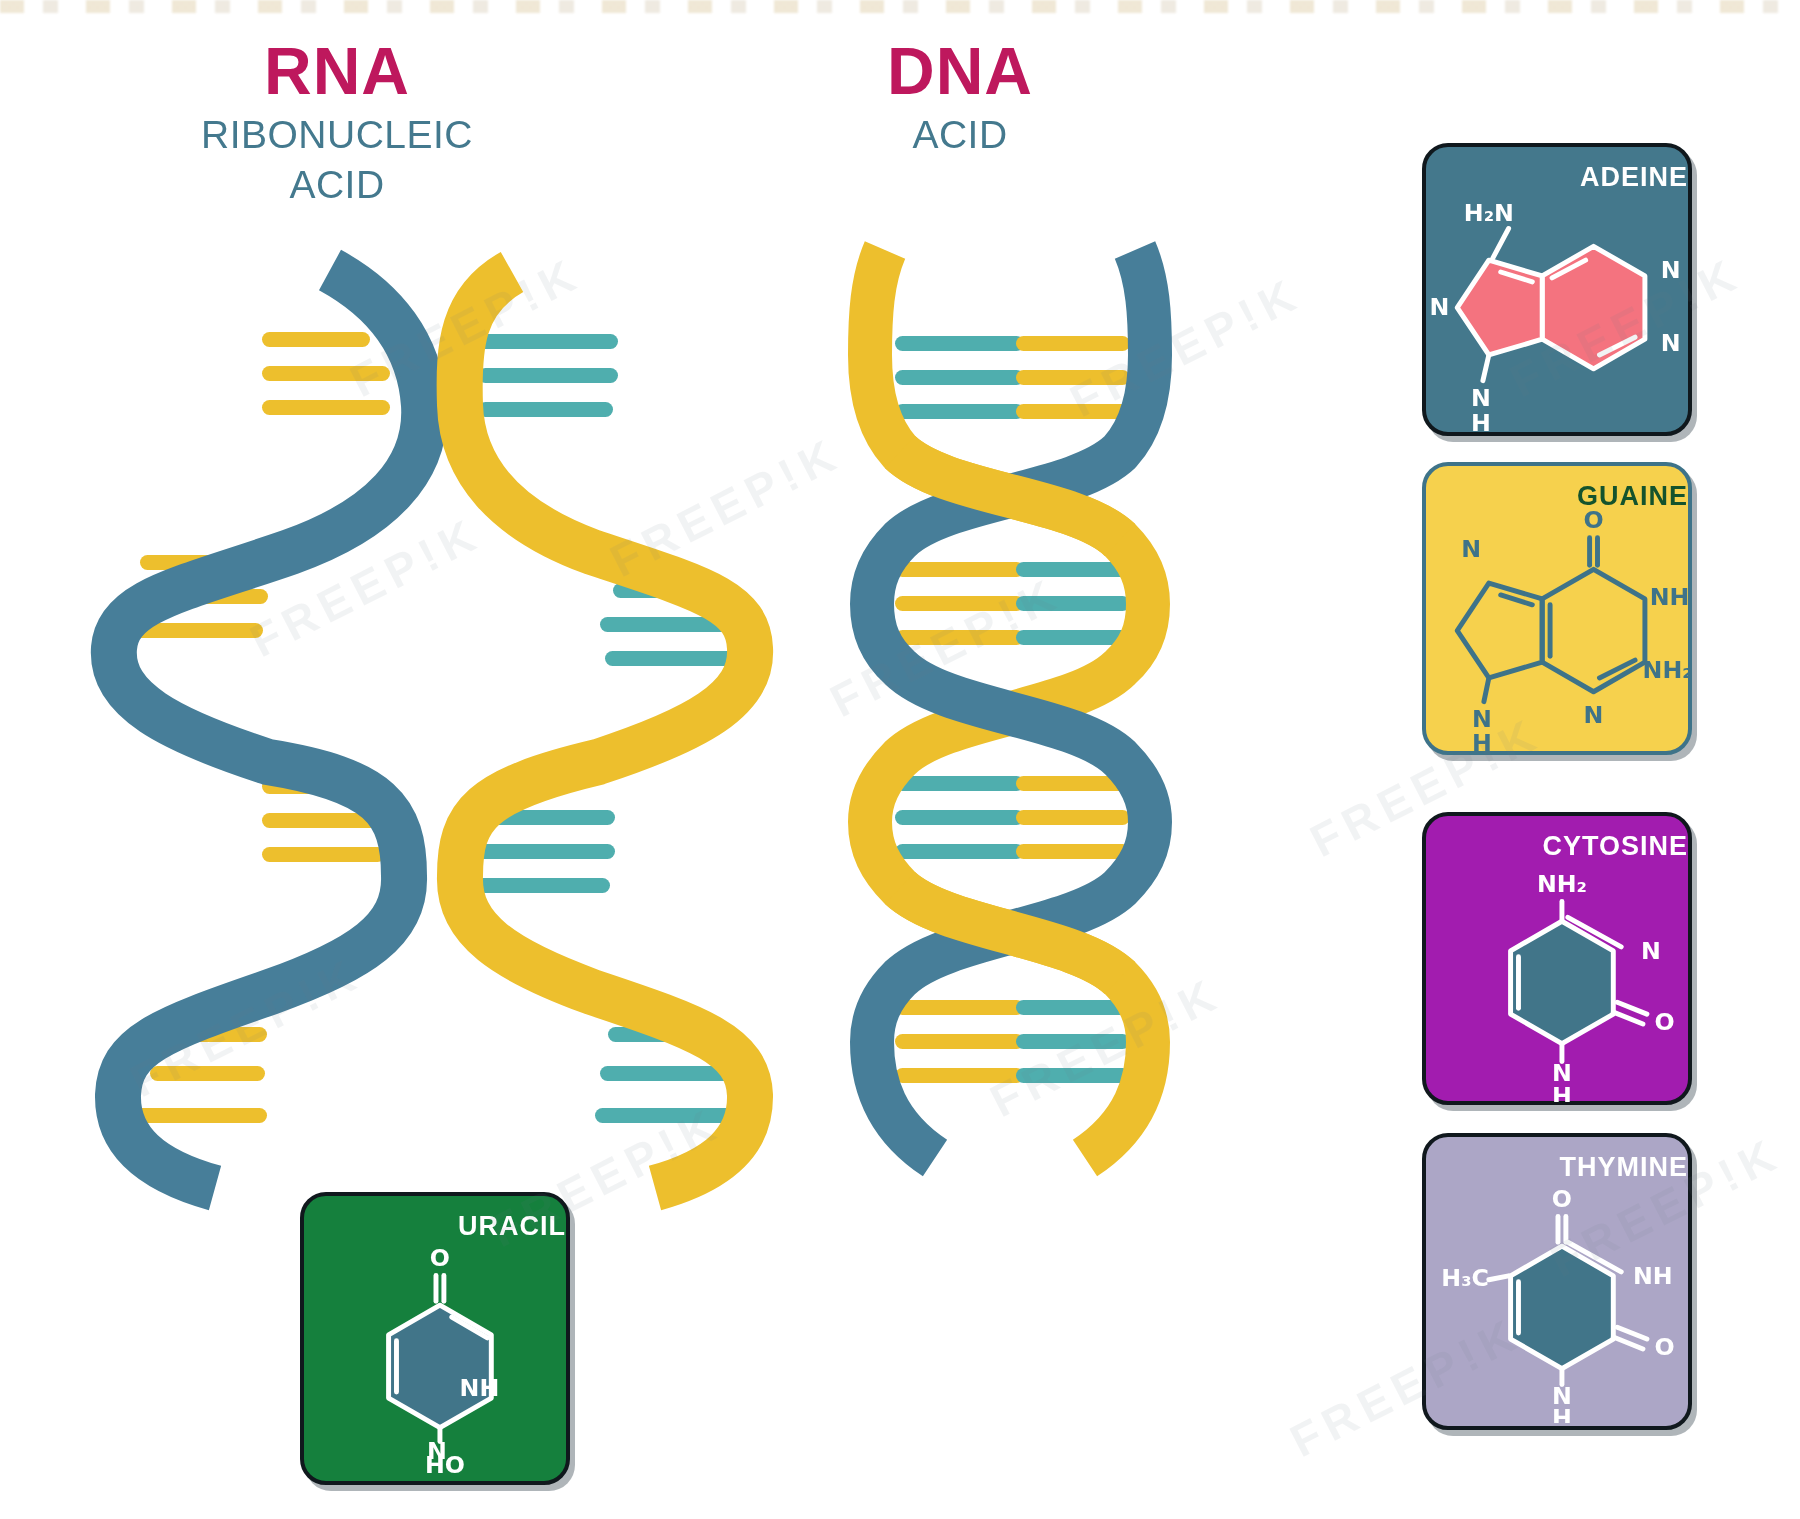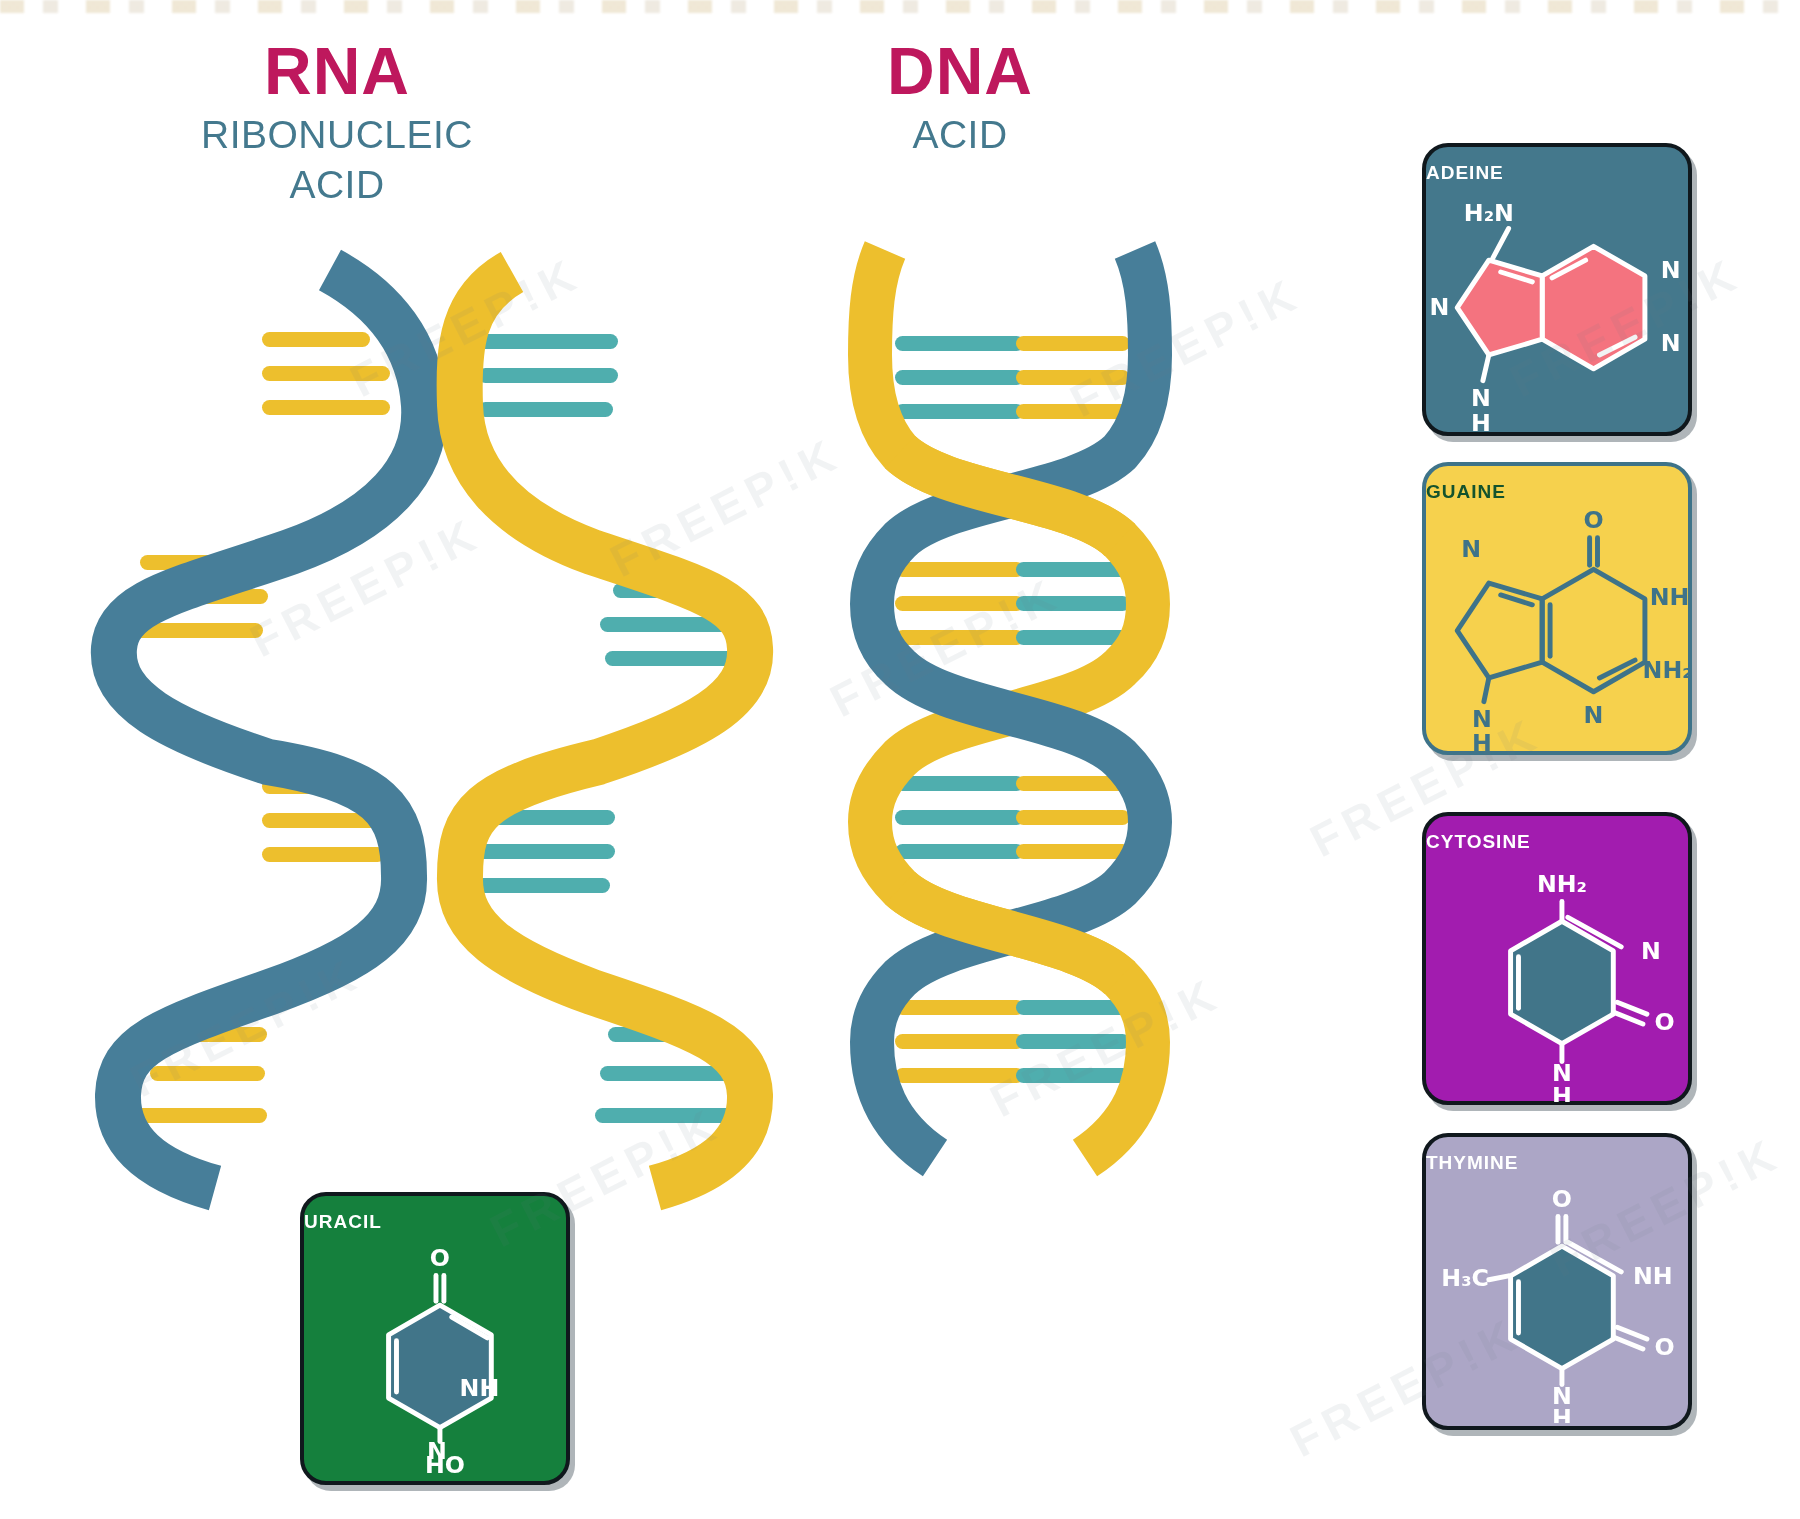--- a/index.html
+++ b/index.html
@@ -24,21 +24,21 @@
   .title-sub{
     font-size:39px;font-weight:400;color:#44798E;line-height:1.28;margin-top:6px;letter-spacing:.5px;
   }
   .helix-svg{position:absolute;left:0;top:0;z-index:3;}
   .card{
     position:absolute;width:270px;height:293px;border-radius:26px;z-index:4;
     border:4px solid #10181d;box-shadow:5px 6px 0 rgba(45,60,72,.38);
     box-sizing:border-box;
   }
   .card-title{
-    text-align:left;margin-top:15px;font-size:19px;font-weight:700;
+    text-align:right;margin-top:15px;font-size:27px;font-weight:700;
     letter-spacing:1px;color:#ffffff;
   }
   #card-adenine {left:1422px;top:143px;background:#44788C;}
   #card-guanine {left:1422px;top:462px;background:#F6D14D;border-color:#3E7389;}
   #card-guanine .card-title{color:#14532d;}
   #card-cytosine{left:1422px;top:812px;background:#a21caf;}
   #card-thymine {left:1422px;top:1133px;background:#ACA6C6;height:297px;}
   #card-uracil  {left:300px; top:1192px;background:#15803d;}
   .mol{position:absolute;left:0;top:44px;width:262px;height:242px;}
   .mol text{

